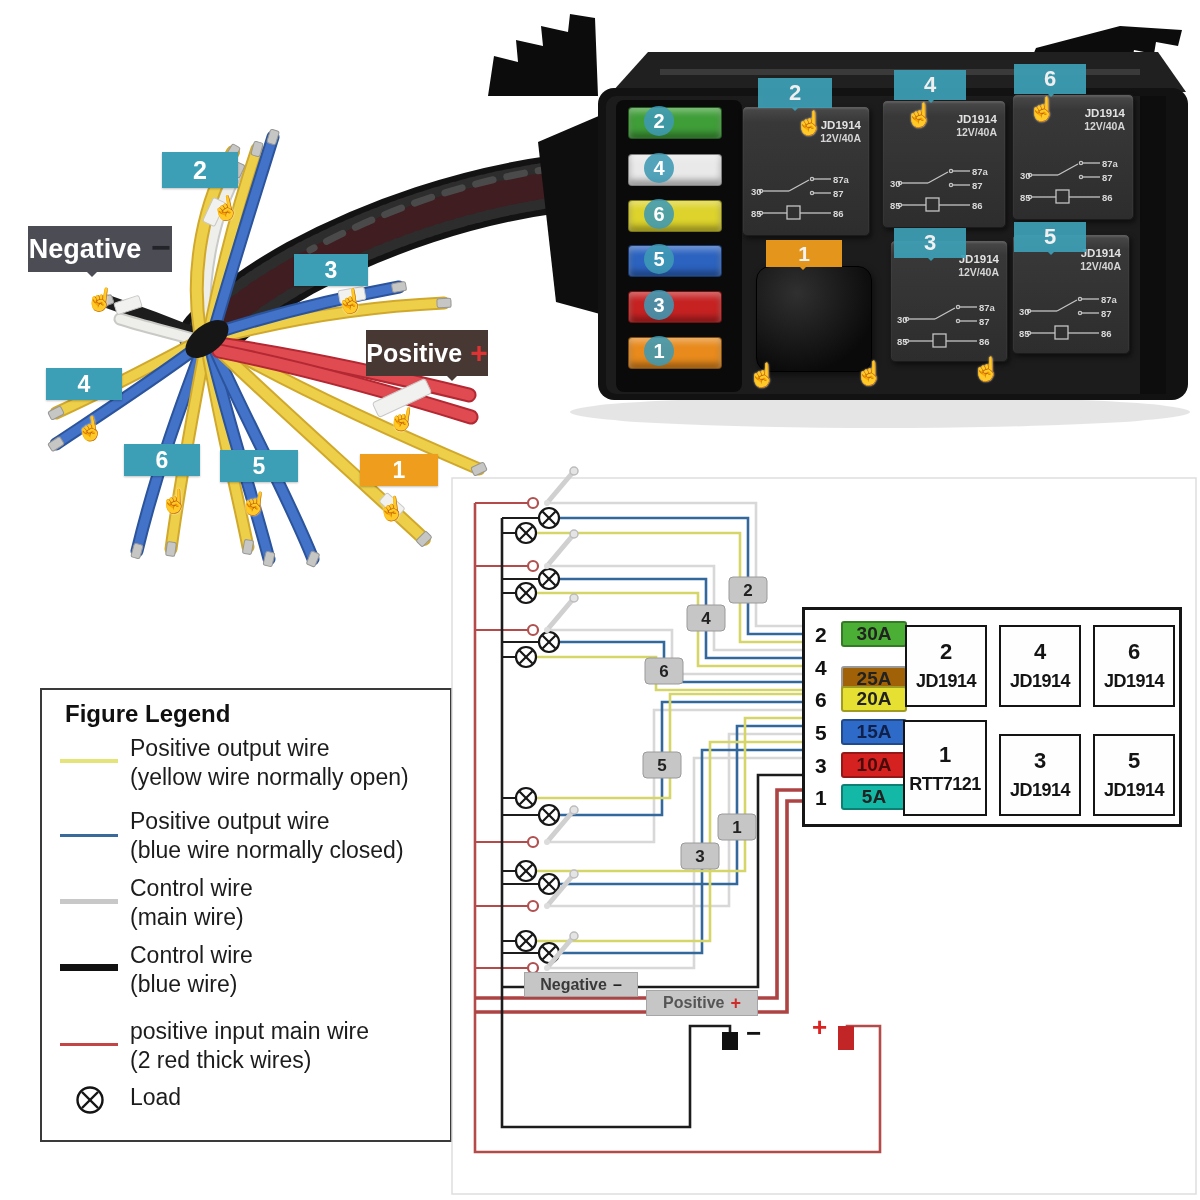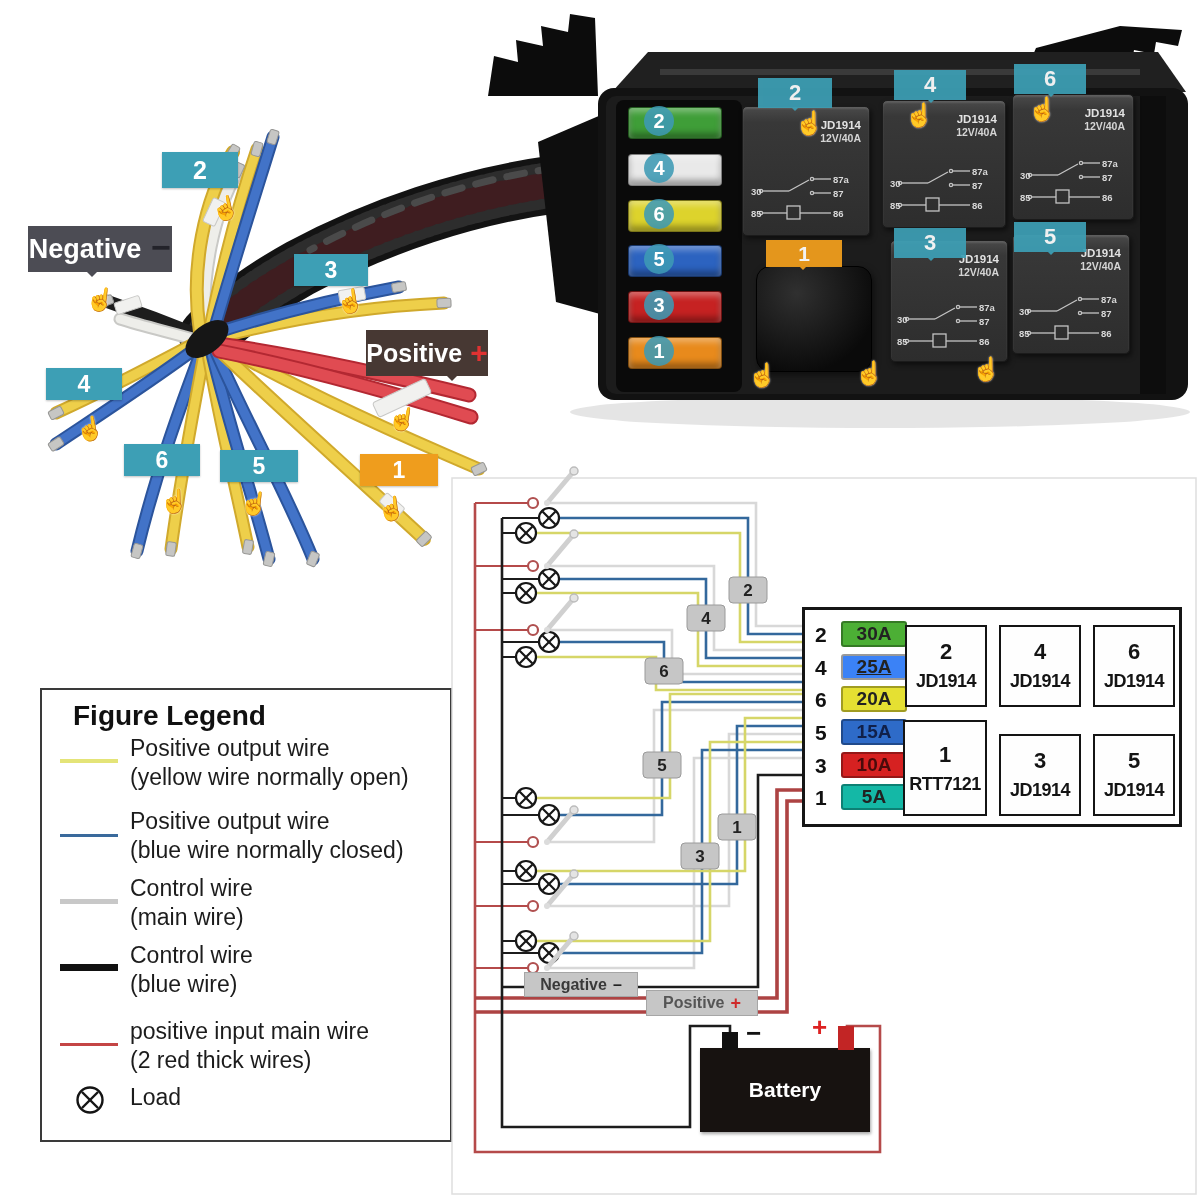--- a/index.html
+++ b/index.html
@@ -42,21 +42,21 @@
   .relay .rrating{display:block;font-size:10.5px;color:#d5d5d5;}
   .relayBlack{background:radial-gradient(circle at 35% 25%, #303030, #0a0a0a 75%);
          border-radius:14px;border:1px solid #000;box-shadow:2px 3px 6px rgba(0,0,0,.5);}
   .fuseNum{background:rgba(62,154,180,.88);color:#fff;font-weight:bold;border-radius:50%;
            width:30px;height:30px;display:flex;align-items:center;justify-content:center;font-size:20px;}
   .fuseBody{border-radius:4px;border:1px solid rgba(0,0,0,.45);
             box-shadow:inset 0 4px 6px rgba(255,255,255,.35), inset 0 -5px 6px rgba(0,0,0,.35);}
 
   
   #legend{left:40px;top:688px;width:408px;height:450px;border:2px solid #3a3a3a;background:#fff;}
-  #legend .ltitle{position:absolute;left:31px;top:10px;font-size:28px;font-weight:bold;color:#101010;}
+  #legend .ltitle{position:absolute;left:23px;top:10px;font-size:24px;font-weight:bold;color:#101010;}
   .lgItem{position:absolute;left:0;width:100%;}
   .lgItem .t1{position:absolute;left:88px;top:0;font-size:23px;color:#1c1c1c;white-space:nowrap;}
   .lgItem .t2{position:absolute;left:88px;top:29px;font-size:23px;color:#1c1c1c;white-space:nowrap;}
   .lgSwatch{position:absolute;left:18px;width:58px;}
 
   
   #fuseTable{left:802px;top:607px;width:380px;height:220px;border:3px solid #151515;background:#fff;box-sizing:border-box;}
   .ftNum{position:absolute;left:10px;width:22px;font-size:21px;font-weight:bold;color:#111;}
   .ftPill{position:absolute;left:36px;width:66px;height:26px;border-radius:3px;display:flex;align-items:center;
           justify-content:center;font-size:19px;font-weight:bold;color:#222;border:2px solid rgba(0,0,0,.3);box-sizing:border-box;}
@@ -534,21 +534,21 @@
         </g>
     </g>
   </svg>
 
   <div id="fuseTable" class="abs">
     <span class="ftNum" style="top:13px;">2</span>
     <div class="ftPill" style="top:11px;background:#4caf35;">
         <span>30A</span>
       </div>
     <span class="ftNum" style="top:46px;">4</span>
-    <div class="ftPill" style="top:44px;background:#3b82f6;border-color:#999;text-decoration:underline;">
+    <div class="ftPill" style="top:56px;background:#a16207;border-color:#999;text-decoration:underline;">
         <span>25A</span>
       </div>
     <span class="ftNum" style="top:78px;">6</span>
     <div class="ftPill" style="top:76px;background:#e5e032;align-items:flex-end;">
         <span>20A</span>
       </div>
     <span class="ftNum" style="top:111px;">5</span>
     <div class="ftPill" style="top:109px;background:#2e6bc8;color:#10204a;">
         <span>15A</span>
       </div>
@@ -589,21 +589,18 @@
 
   <div class="abs schBadgeGray" style="left:524px;top:972px;width:114px;height:25px;font-size:16px;color:#3a3a3a;gap:6px;">
     <span>Negative</span>
     <span style="color:#222;font-weight:900;">–</span>
   </div>
   <div class="abs schBadgeGray" style="left:646px;top:990px;width:112px;height:26px;font-size:16px;color:#555;gap:6px;">
     <span>Positive</span>
     <span style="color:#cf2b2b;font-weight:900;font-size:18px;">+</span>
   </div>
 
-  <div id="battery" class="abs">
-    <span>Battery</span>
-  </div>
   <div class="abs" style="left:722px;top:1032px;width:16px;height:18px;background:#101010;"></div>
   <div class="abs" style="left:838px;top:1026px;width:16px;height:24px;background:#c22525;"></div>
   <span class="abs" style="left:746px;top:1018px;font-size:26px;font-weight:900;color:#111;">−</span>
   <span class="abs" style="left:812px;top:1012px;font-size:26px;font-weight:900;color:#d22;">+</span>
 
 </div>
 
 </body></html>

